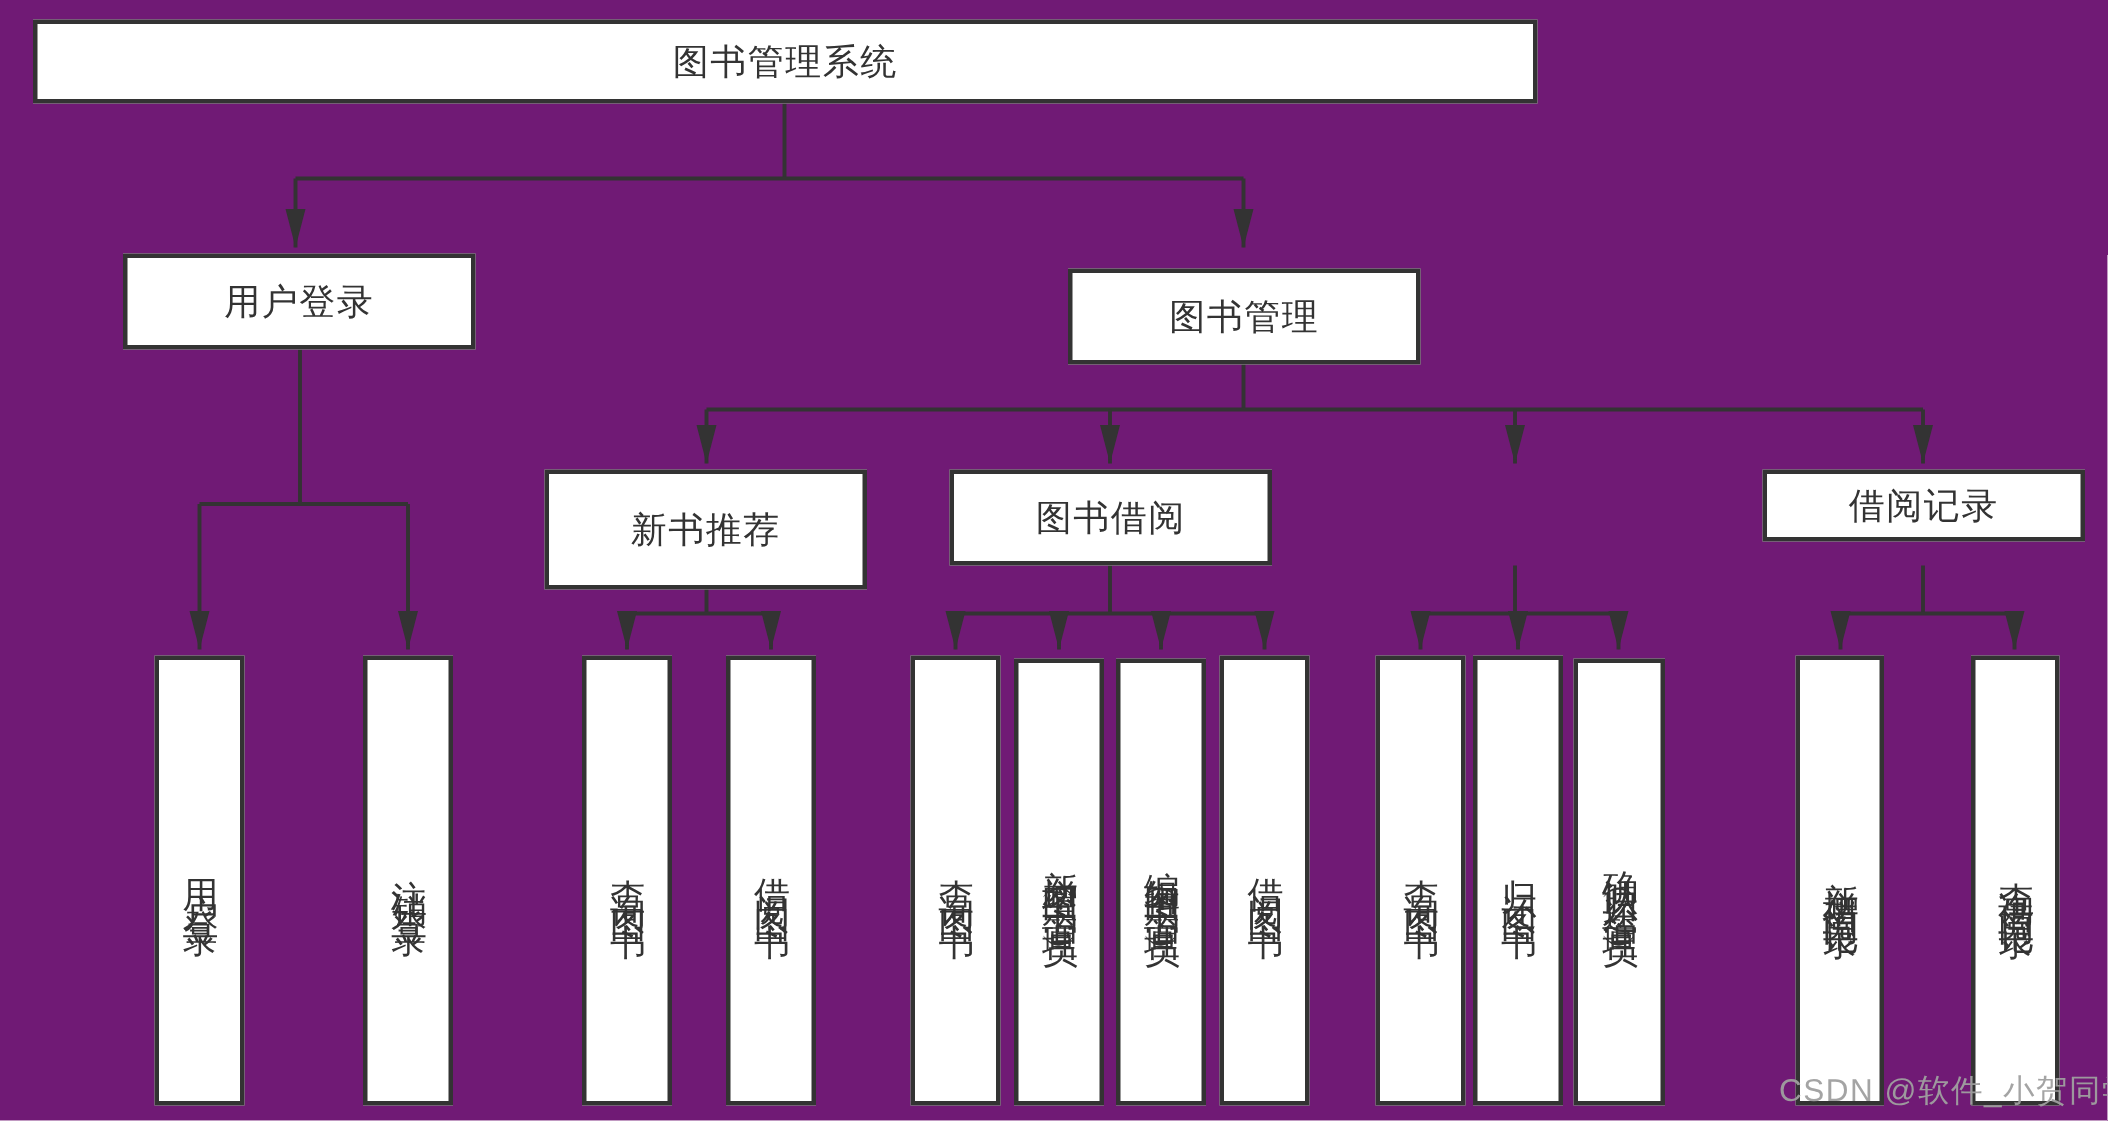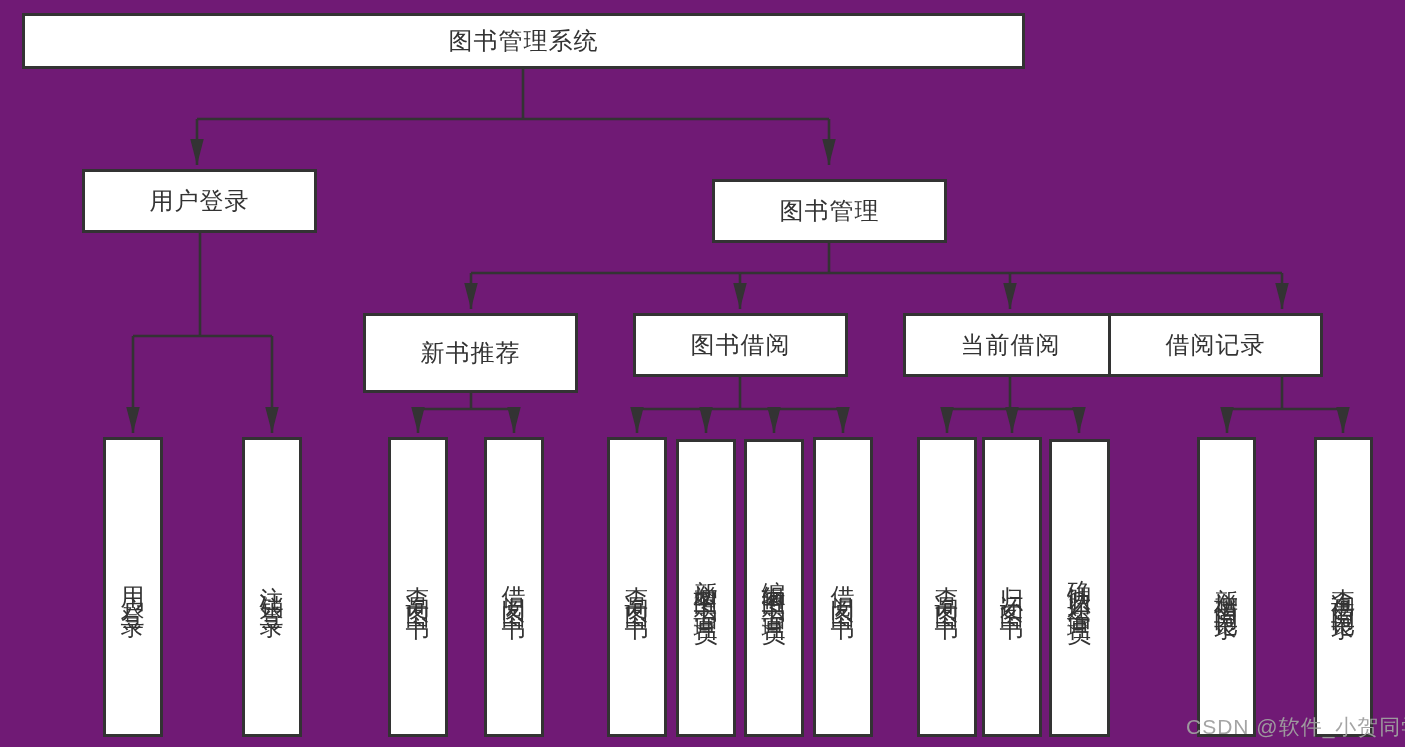--- a/index.html
+++ b/index.html
@@ -109,22 +109,21 @@
     </g>
   </svg>
 
   <div class="box" style="left:22px;top:13px;width:1003px;height:56px">图书管理系统</div>
 
   <div class="box" style="left:82px;top:169px;width:235px;height:64px">用户登录</div>
   <div class="box" style="left:712px;top:179px;width:235px;height:64px">图书管理</div>
 
   <div class="box" style="left:363px;top:313px;width:215px;height:80px">新书推荐</div>
   <div class="box" style="left:633px;top:313px;width:215px;height:64px">图书借阅</div>
-  <div class="box" style="left:903px;top:313px;width:215px;height:64px">当前借阅</div>
-  <div class="box" style="left:1108px;top:313px;width:215px;height:64px">借阅记录</div>
+  <div class="box" style="left:1175px;top:313px;width:215px;height:48px">借阅记录</div>
 
   <div class="box leaf" style="left:103px;top:437px;width:60px;height:300px">
     <span class="vtext ls-wide">用户登录</span>
   </div>
   <div class="box leaf" style="left:242px;top:437px;width:60px;height:300px">
     <span class="vtext ls-wide">注销登录</span>
   </div>
 
   <div class="box leaf" style="left:388px;top:437px;width:60px;height:300px">
     <span class="vtext ls-wide">查询图书</span>

